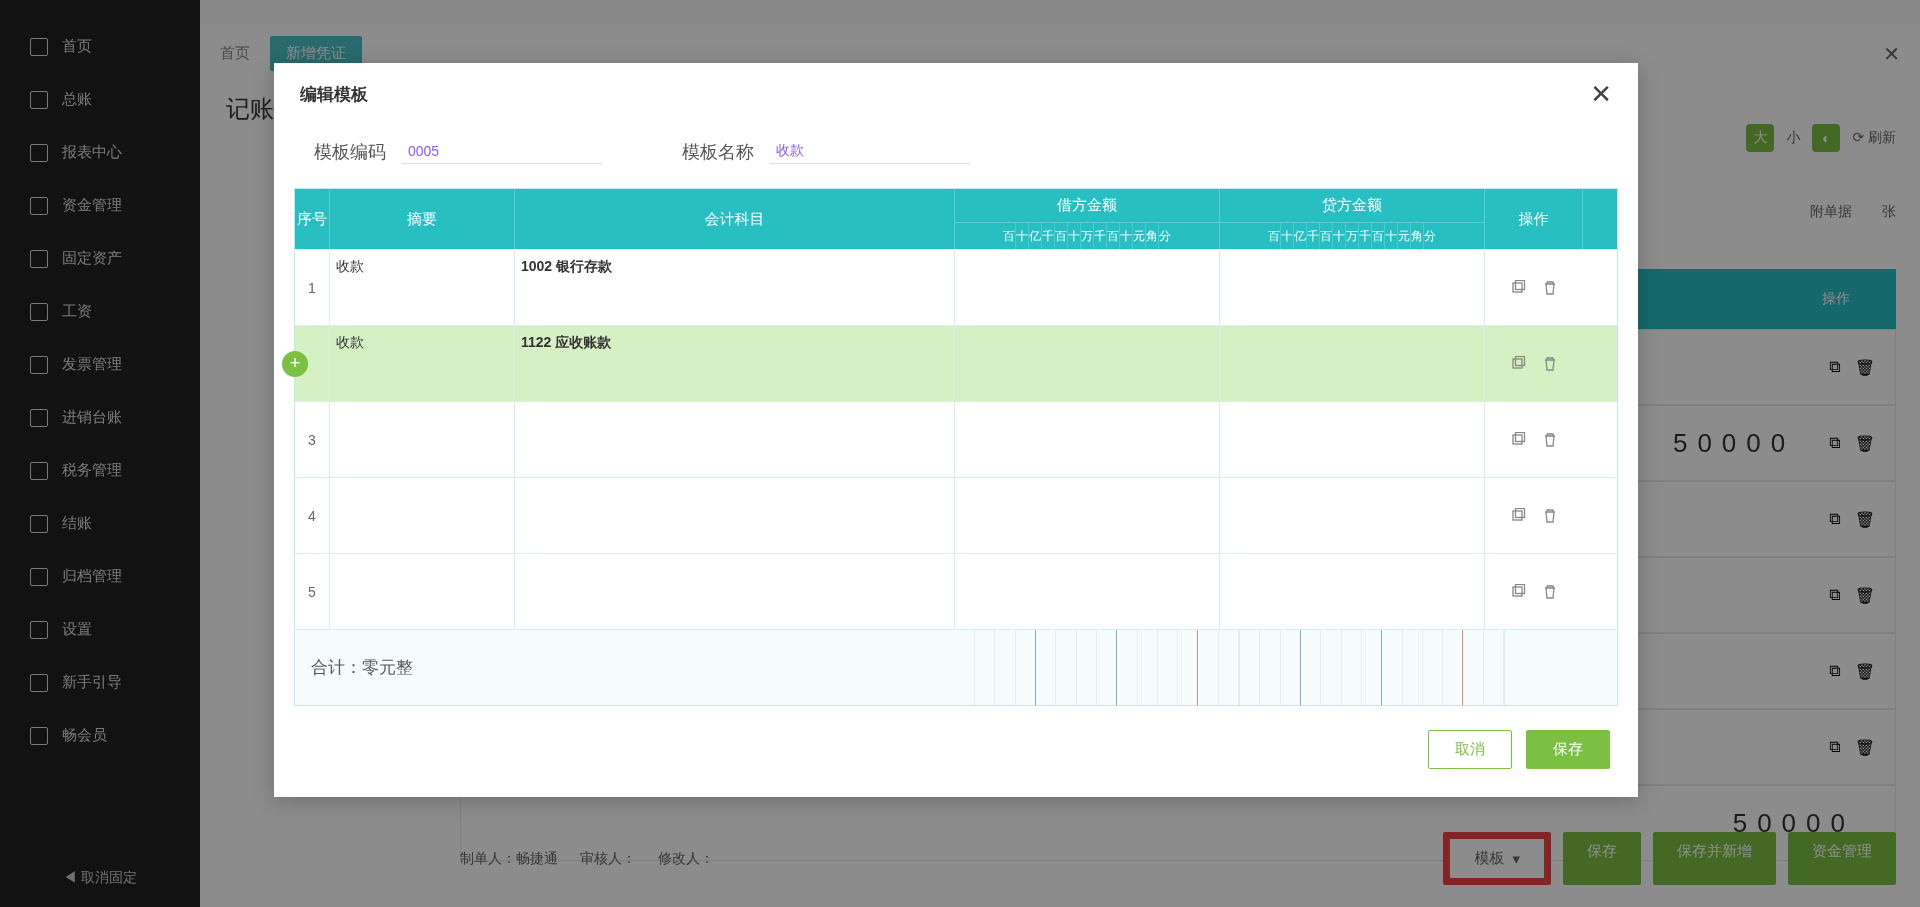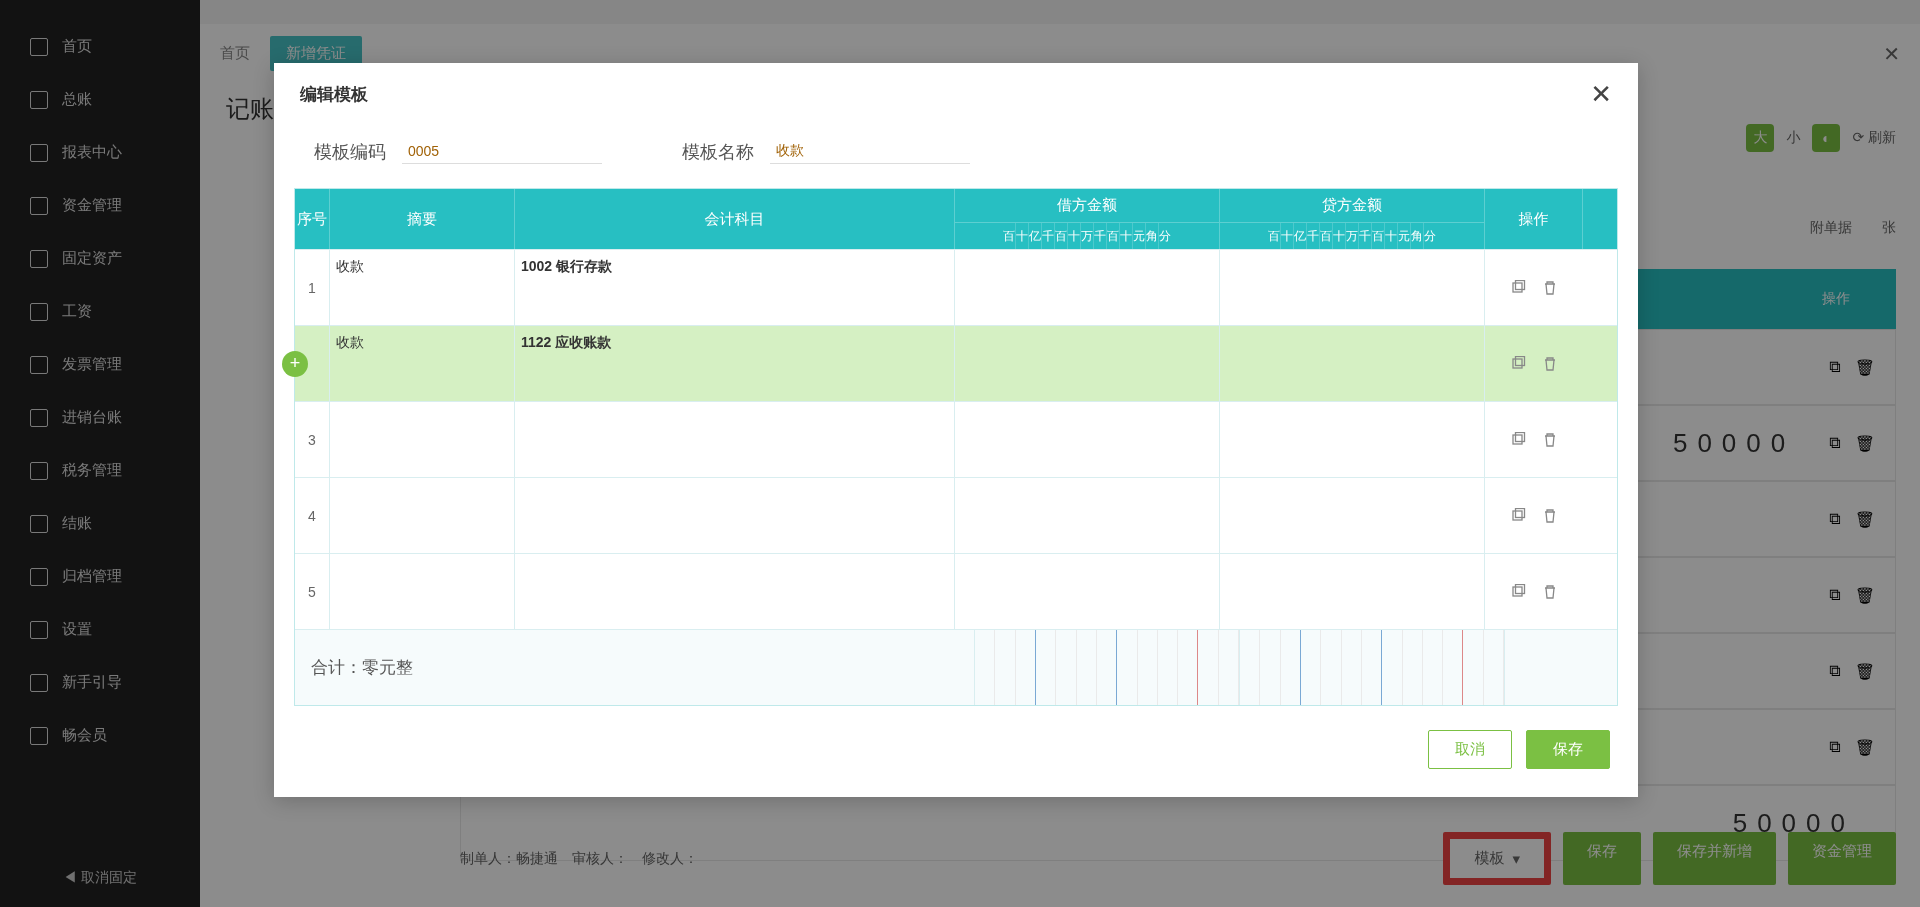--- a/index.html
+++ b/index.html
@@ -10,45 +10,45 @@
 .bg-sidebar { position: absolute; left: 0; top: 0; width: 200px; height: 100%; background: #222; padding-top: 20px;}
 .bg-sidebar .item { display:flex; align-items:center; gap:14px; color:#ddd; font-size:15px; padding:17px 30px; }
 .bg-sidebar .bottom { position:absolute; bottom:20px; left:0; right:0; text-align:center; color:#ccc; font-size:14px;}
 .bg-main { position: absolute; left: 200px; right:0; top:24px; bottom:0; background:#fff;}
 .bg-tabs { display:flex; align-items:center; gap:20px; padding:12px 20px; color:#888; font-size:15px;}
 .bg-tabs .active { background:#47c4c6; color:#fff; padding:8px 16px; border-radius:2px;}
 .bg-tabs .close { margin-left:auto; font-size:20px; color:#666;}
 .bg-title { font-size:24px; color:#333; padding:10px 26px;}
 .bg-toolbar-right { position:absolute; right:24px; top:100px; display:flex; align-items:center; gap:12px; color:#666; font-size:14px;}
 .bg-toolbar-right .grn { background:#7bc043; color:#fff; width:28px; height:28px; border-radius:4px; display:flex; align-items:center; justify-content:center;}
-.bg-subbar { position:absolute; right:24px; top:195px; color:#666; font-size:14px; display:flex; gap:30px;}
+.bg-subbar { position:absolute; right:24px; top:179px; color:#666; font-size:14px; display:flex; gap:30px;}
 .bg-table { position:absolute; left:260px; right:24px; top:245px;}
 .bg-thead { background:#27bfc2; color:#fff; height:60px; display:flex; align-items:center; font-size:14px;}
 .bg-thead .opcol { width:120px; text-align:center; margin-left:auto;}
 .bg-rows .r { height:76px; border:1px solid #e8e8e8; display:flex; align-items:center; justify-content:flex-end; padding-right:20px; gap:14px; background:#fff;}
 .bg-rows .r .amt { font-size:26px; color:#333; letter-spacing:10px; margin-right:20px;}
-.bg-footer { position:absolute; left:260px; right:24px; bottom:22px; display:flex; align-items:center; gap:14px; color:#666; font-size:14px;}
+.bg-footer { position:absolute; left:260px; right:24px; bottom:22px; display:flex; align-items:center; gap:22px; color:#666; font-size:14px;}
 .bg-footer .btns { margin-left:auto; display:flex; gap:12px;}
 .bg-footer .btn { padding:10px 24px; border-radius:2px; color:#fff;}
 .bg-footer .btn.grn{ background:#7bc043;}
 .bg-footer .btn.outline{ border:7px solid #ef4444; color:#666; background:#fff; display:flex; align-items:center; gap:8px;}
 .icon-sidebar { width:18px; height:18px; border:1.5px solid currentColor; border-radius:2px;}
 
 
 .overlay { position: absolute; inset:0; background: rgba(0,0,0,0.45); }
 
 
 .modal { position:absolute; left:274px; top:63px; width:1364px; background:#fff; box-shadow:0 4px 20px rgba(0,0,0,0.2);}
 .modal-header { display:flex; align-items:center; padding:18px 26px 14px; border-bottom:0;}
 .modal-title { font-size:17px; font-weight:bold; color:#333;}
 .modal-close { margin-left:auto; font-size:26px; color:#444; cursor:pointer; line-height:1;}
 .modal-form { display:flex; gap:80px; padding:18px 40px 0;}
 .form-field { display:flex; align-items:center; gap:16px;}
 .form-field label { color:#555; font-size:18px;}
-.form-field .input { border:none; border-bottom:1px solid #ddd; padding:4px 6px; font-size:14px; min-width:200px; color:#a16207;}
+.form-field .input { border:none; border-bottom:1px solid #ddd; padding:4px 6px; font-size:14px; min-width:200px; color:#8b5cf6;}
 
 .modal-table { margin:24px 20px 0; border:1px solid #bfe9ea;}
 .mt-head { display:flex; background:#27bfc2; color:#fff; font-size:15px;}
 .mt-head .cell { display:flex; align-items:center; justify-content:center; border-right:1px solid rgba(255,255,255,0.25);}
 .col-idx { width:35px;}
 .col-summary { width:185px;}
 .col-subject { width:440px;}
 .col-debit { width:265px;}
 .col-credit { width:265px;}
 .col-op { width:98px; border-right:none;}

